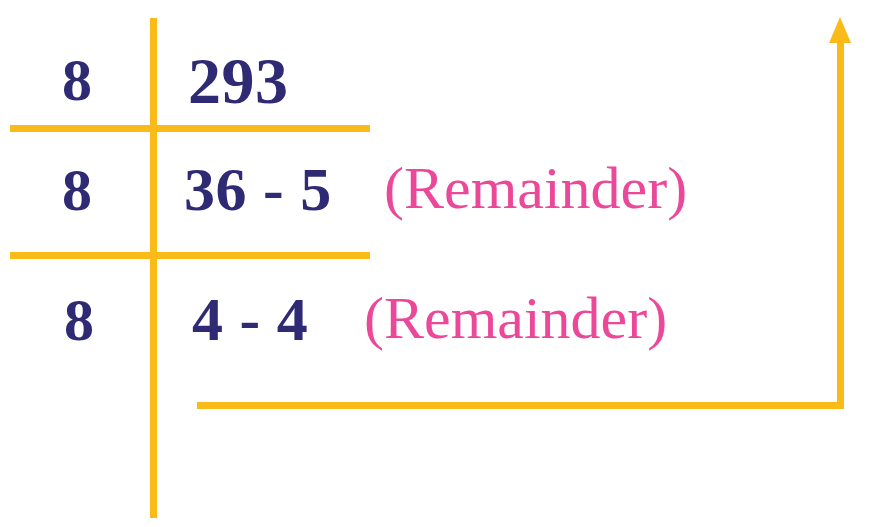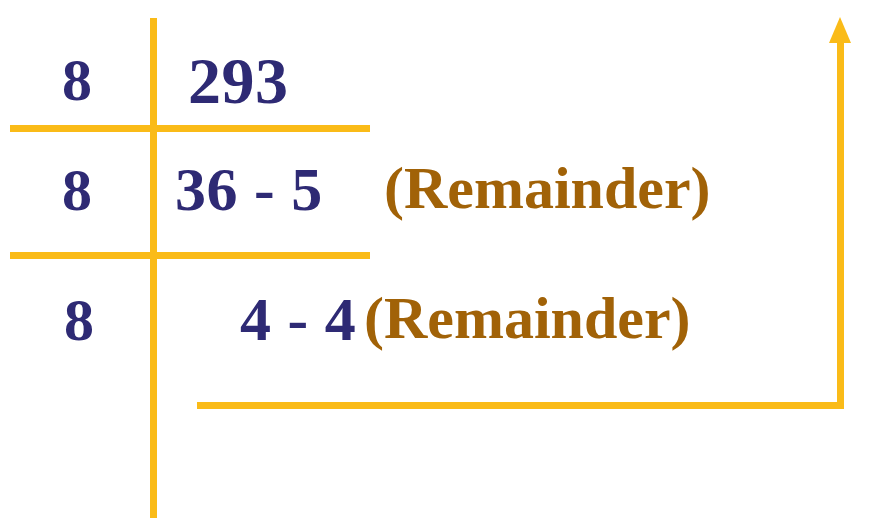--- a/index.html
+++ b/index.html
@@ -47,22 +47,22 @@
   .num {
     position: absolute;
     color: #2E2A74;
     font-weight: bold;
     line-height: 1;
     white-space: nowrap;
     letter-spacing: 0.5px;
   }
   .rem {
     position: absolute;
-    color: #a16207;
-    font-weight: bold;
+    color: #ec4899;
+    font-weight: normal;
     line-height: 1;
     white-space: nowrap;
   }
 
   .divisor   { font-size: 60px; }
   .dividend  { font-size: 66px; }
   .quotient  { font-size: 62px; }
   .remlabel  { font-size: 60px; }
 </style>
 </head>
@@ -78,20 +78,20 @@
 
   <div class="hline" style="left:197px; top:402px; width:647px;"></div>
 
   <div class="arrow-shaft" style="left:837px; top:40px; height:366px;"></div>
   <div class="arrow-head" style="left:829px; top:17px;"></div>
 
   <div class="num divisor" style="left:62px; top:50px;">8</div>
   <div class="num dividend" style="left:188px; top:48px;">293</div>
 
   <div class="num divisor" style="left:62px; top:160px;">8</div>
-  <div class="num quotient" style="left:175px; top:158px;text-align:center;">36 - 5</div>
+  <div class="num quotient" style="left:184px; top:158px;text-align:center;">36 - 5</div>
   <div class="rem remlabel" style="left:384px; top:158px;">(Remainder)</div>
 
   <div class="num divisor" style="left:64px; top:290px;">8</div>
-  <div class="num quotient" style="left:192px; top:288px;margin-left:48px;">4 - 4</div>
+  <div class="num quotient" style="left:192px; top:288px;">4 - 4</div>
   <div class="rem remlabel" style="left:364px; top:288px;">(Remainder)</div>
 
 </div>
 
 </body></html>

